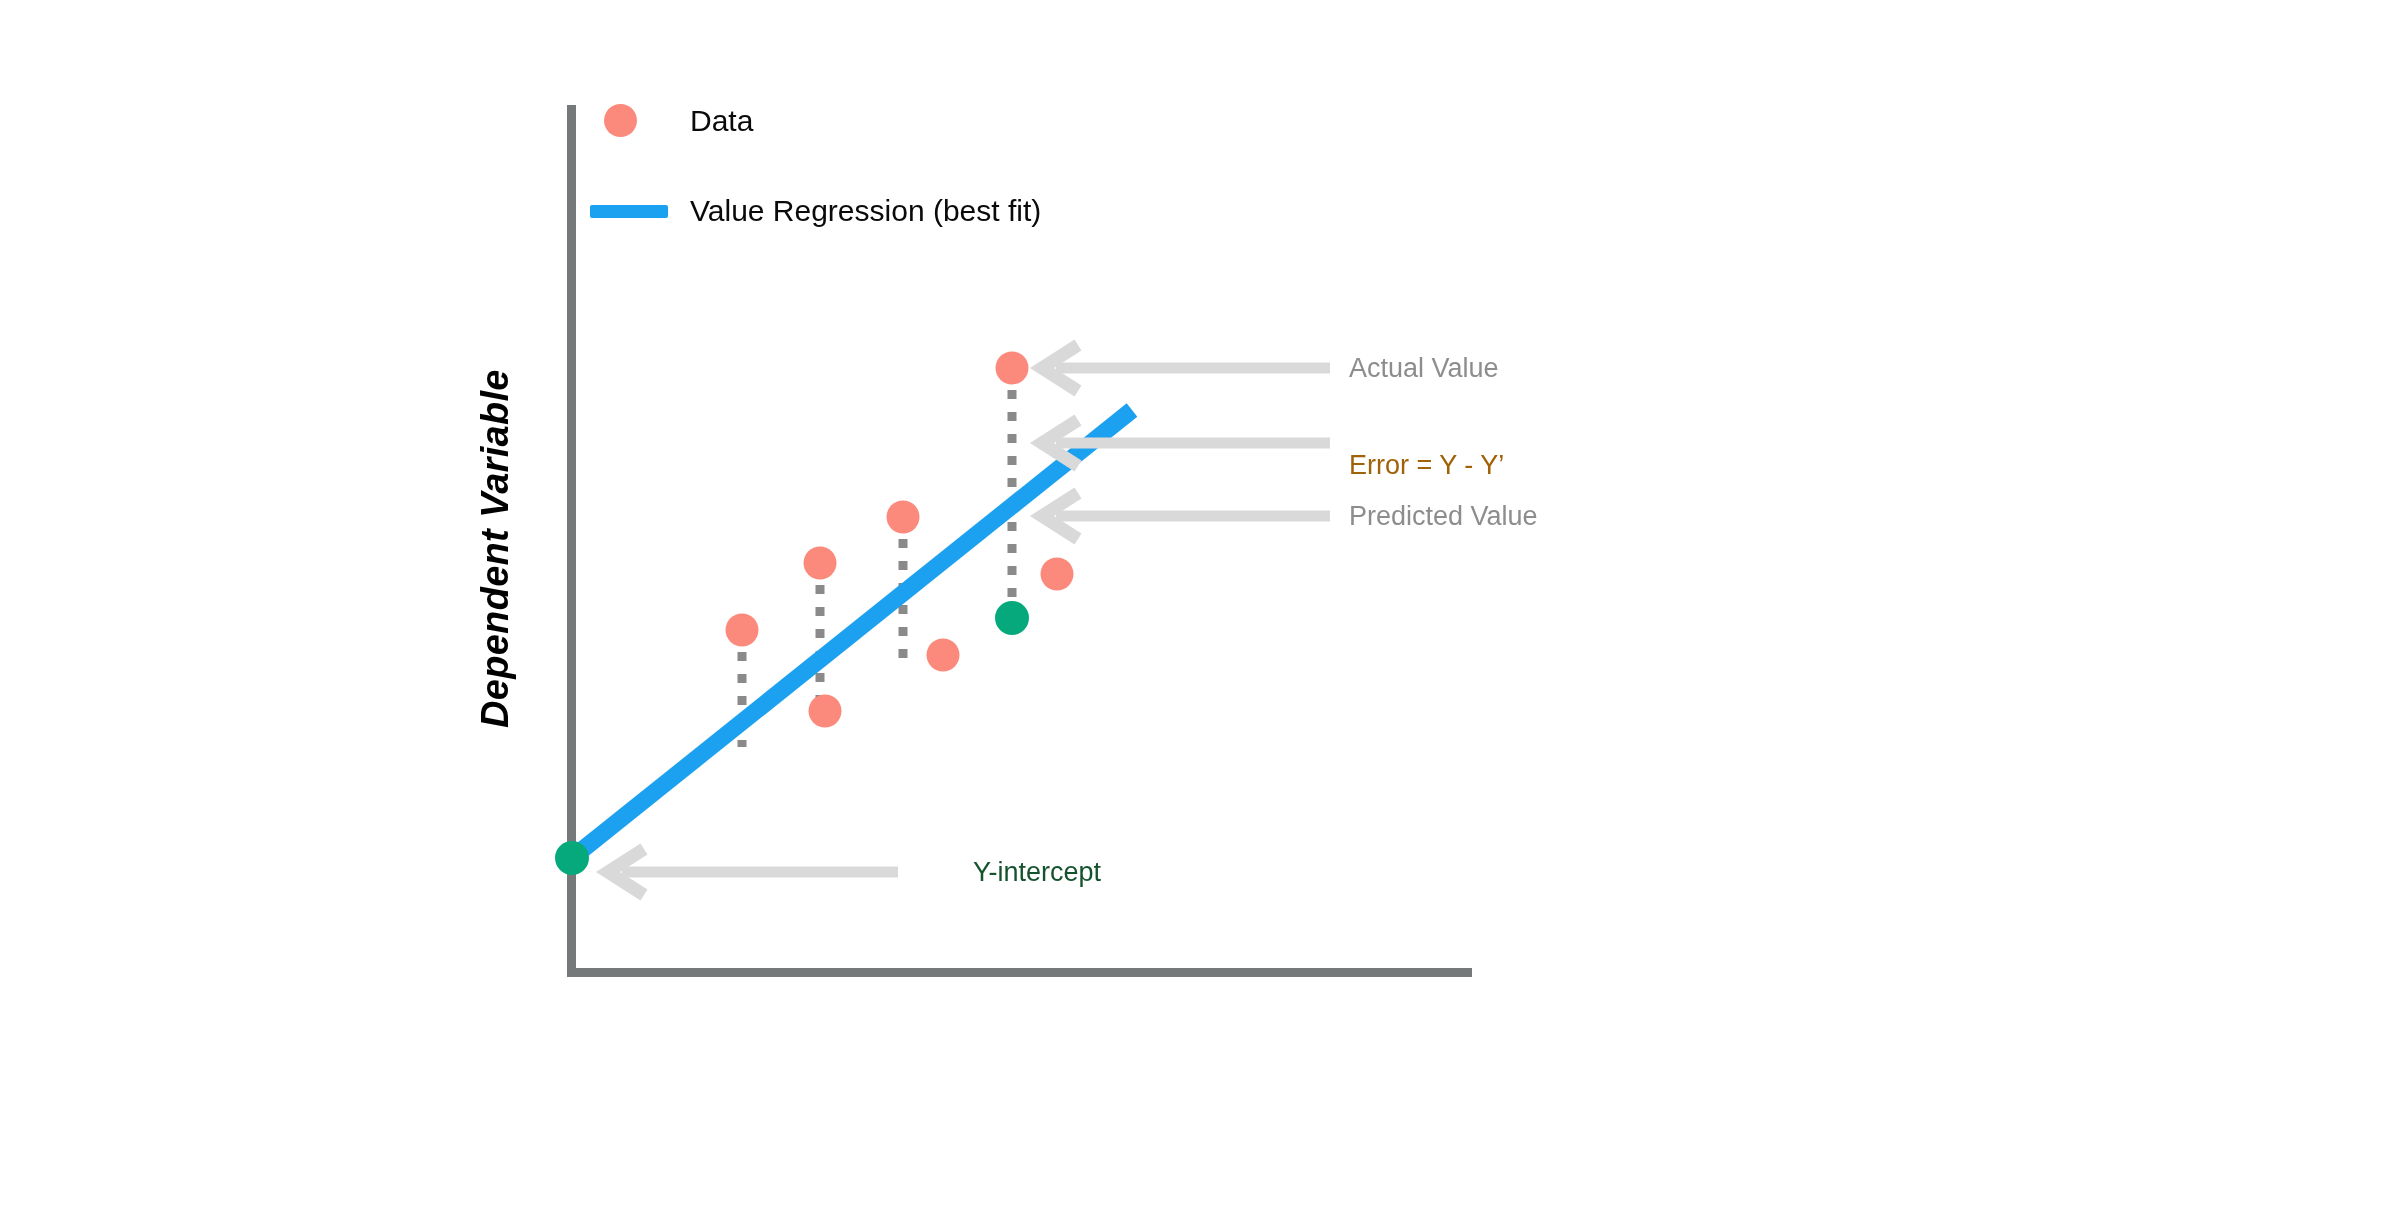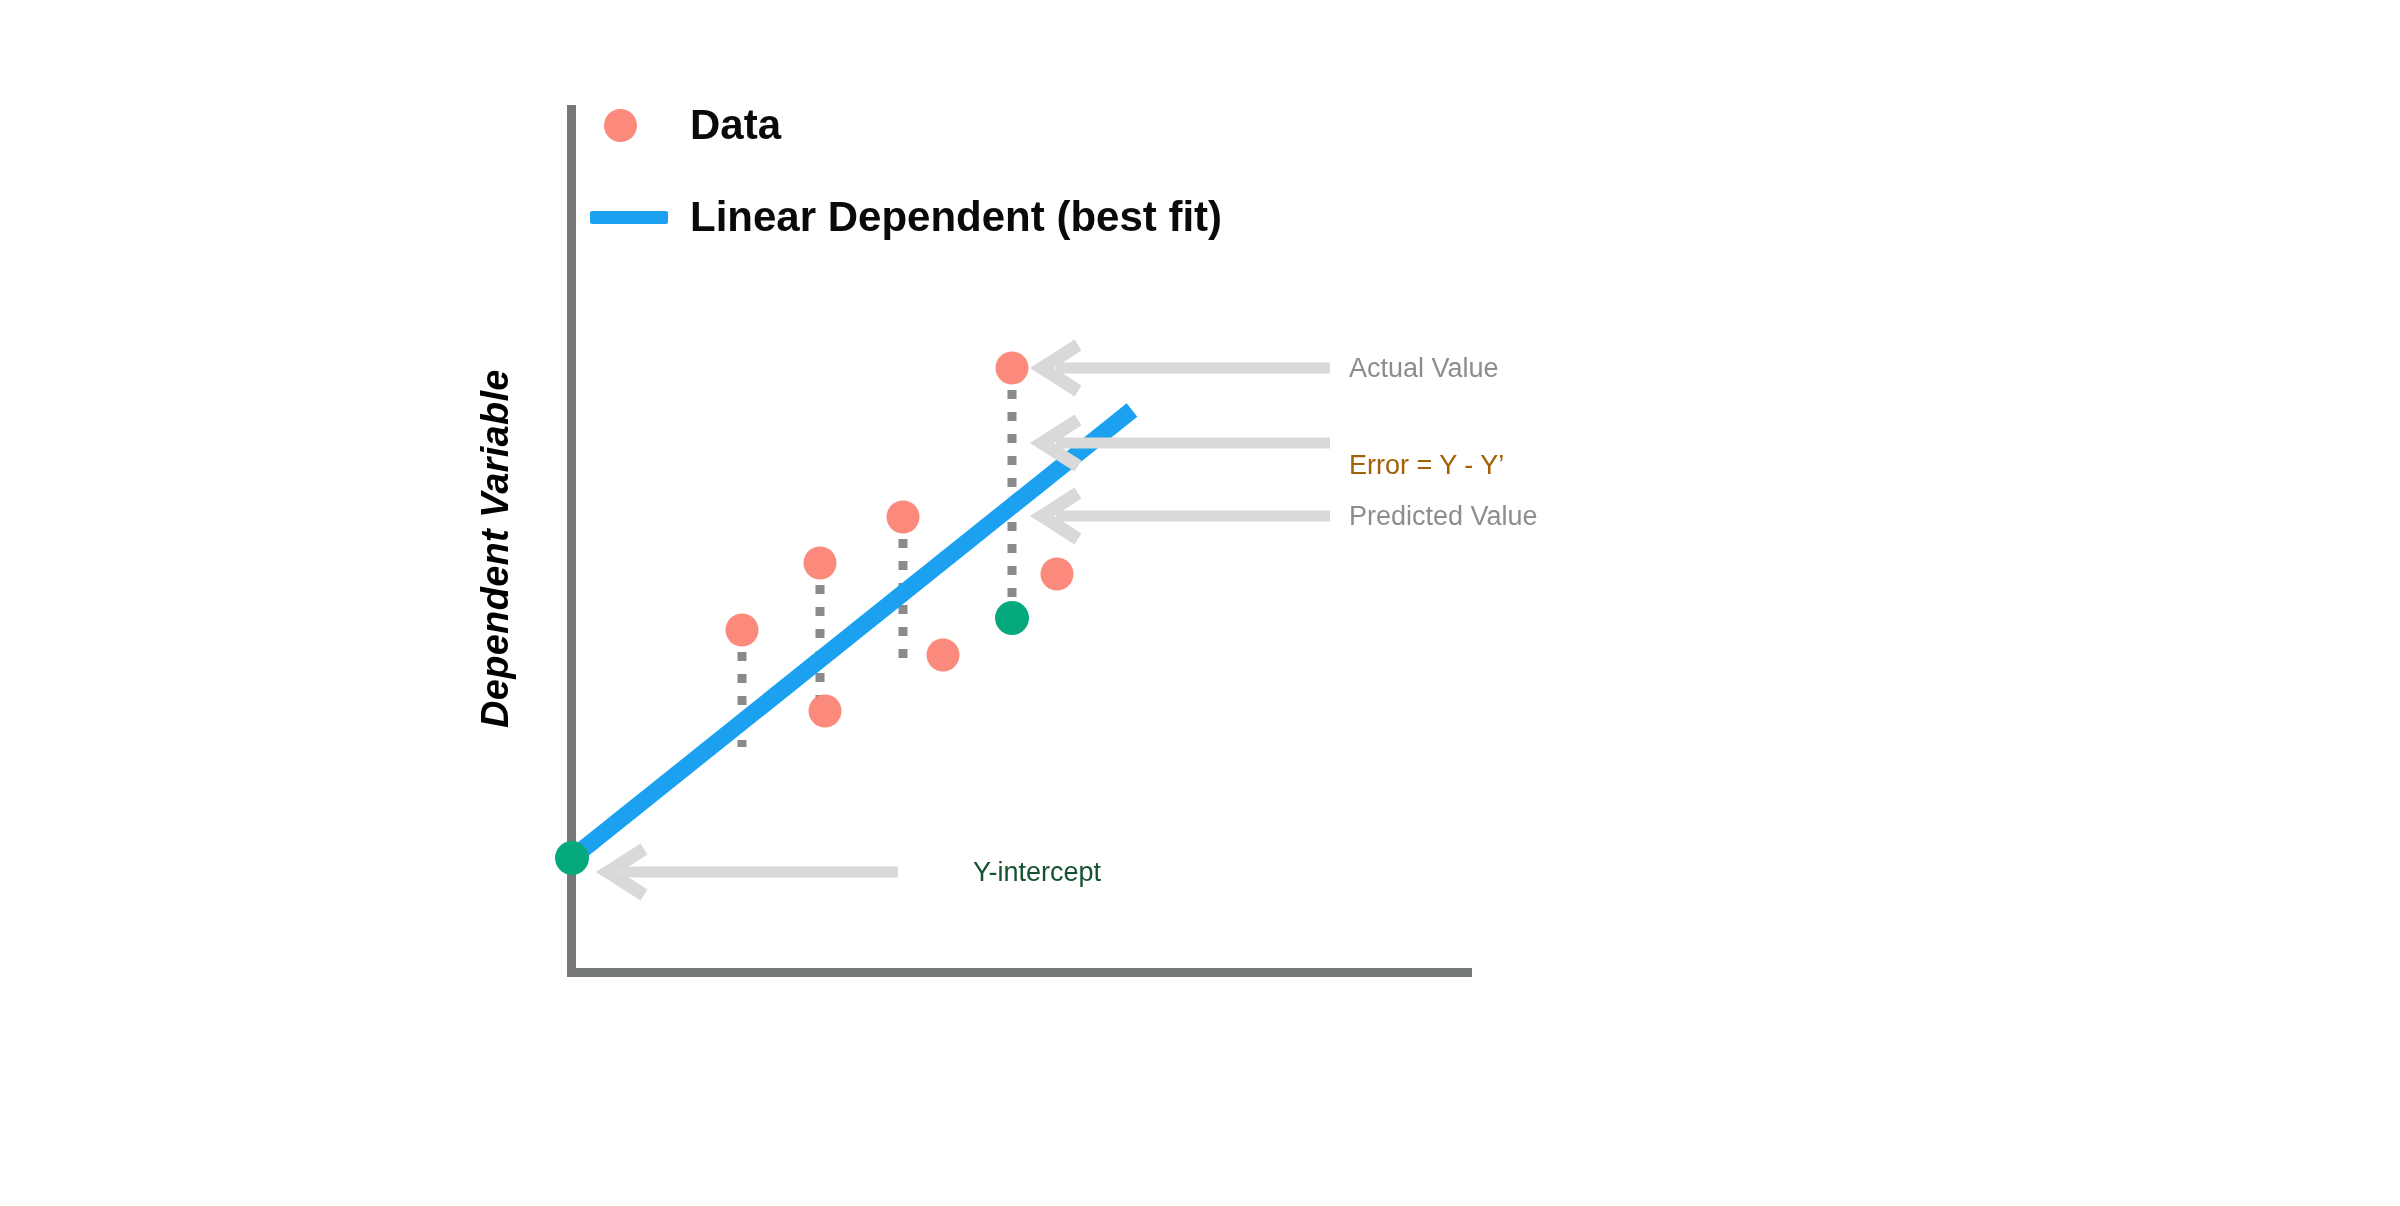--- a/index.html
+++ b/index.html
@@ -72,22 +72,22 @@
     margin-right: 53px;
   }
   .legend-swatch-line {
     width: 78px; height: 13px;
     border-radius: 2px;
     background: #1ca0f0;
     margin-right: 22px;
   }
   .legend-label {
     color: #0a0a0a;
-    font-size: 42px;
-    font-weight: bold;
+    font-size: 30px;
+    font-weight: normal;
     line-height: 1;
   }
 
   
   .plot-layer {
     position: absolute;
     left: 0; top: 0;
     width: 2400px; height: 1206px;
     pointer-events: none;
   }
@@ -126,21 +126,21 @@
   <div class="axis-x"></div>
 
   <div class="axis-title axis-title-y">Dependent Variable</div>
 
   <div class="legend-row legend-row-data">
     <span class="legend-swatch-dot"></span>
     <span class="legend-label">Data</span>
   </div>
   <div class="legend-row legend-row-fit">
     <span class="legend-swatch-line"></span>
-    <span class="legend-label">Linear Dependent (best fit)</span>
+    <span class="legend-label">Value Regression (best fit)</span>
   </div>
 
   <svg class="plot-layer" id="plot-svg" viewBox="0 0 2400 1206" width="2400" height="1206">
       <line x1="742" y1="630" x2="742" y2="747" stroke="#8a8a8a" stroke-width="9" stroke-dasharray="9 13" stroke-linecap="butt"></line>
       <line x1="820" y1="563" x2="820" y2="710" stroke="#8a8a8a" stroke-width="9" stroke-dasharray="9 13" stroke-linecap="butt"></line>
       <line x1="825" y1="711" x2="825" y2="708" stroke="#8a8a8a" stroke-width="9" stroke-dasharray="9 13" stroke-linecap="butt"></line>
       <line x1="903" y1="517" x2="903" y2="670" stroke="#8a8a8a" stroke-width="9" stroke-dasharray="9 13" stroke-linecap="butt"></line>
       <line x1="943" y1="655" x2="943" y2="651" stroke="#8a8a8a" stroke-width="9" stroke-dasharray="9 13" stroke-linecap="butt"></line>
       <line x1="1012" y1="368" x2="1012" y2="618" stroke="#8a8a8a" stroke-width="9" stroke-dasharray="9 13" stroke-linecap="butt"></line>
       <line x1="572" y1="858" x2="1132" y2="410" stroke="#1ca0f0" stroke-width="17" stroke-linecap="butt"></line>

